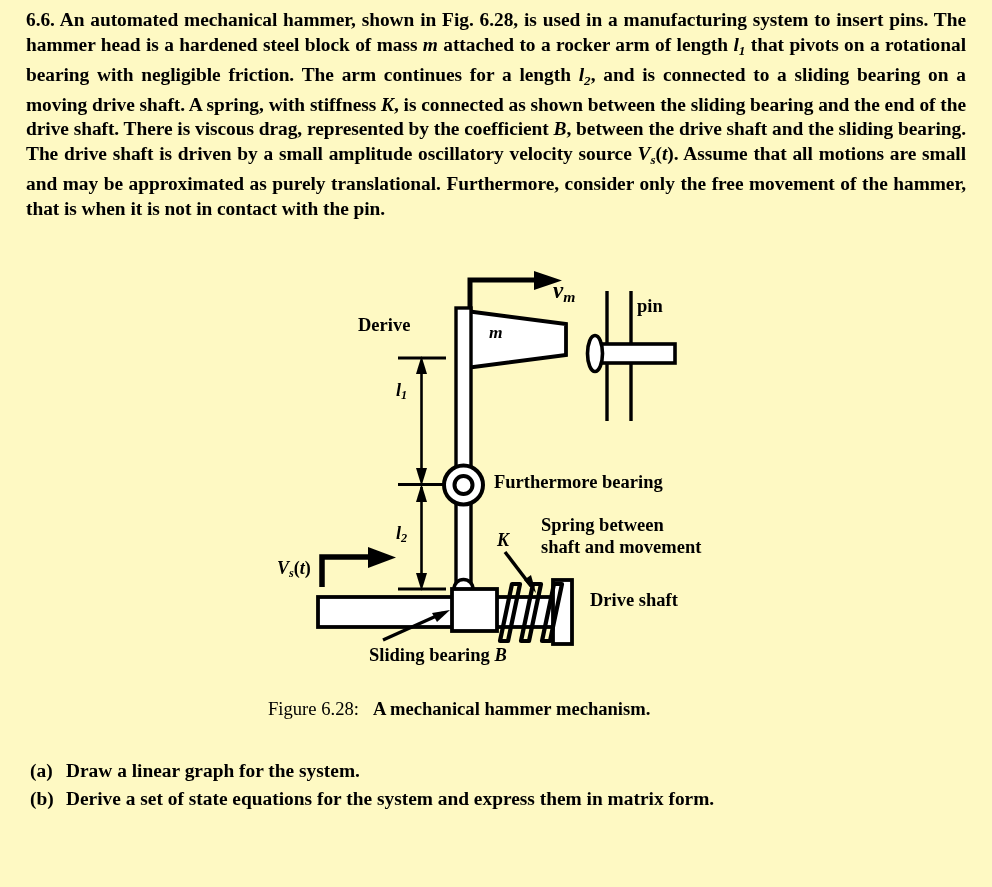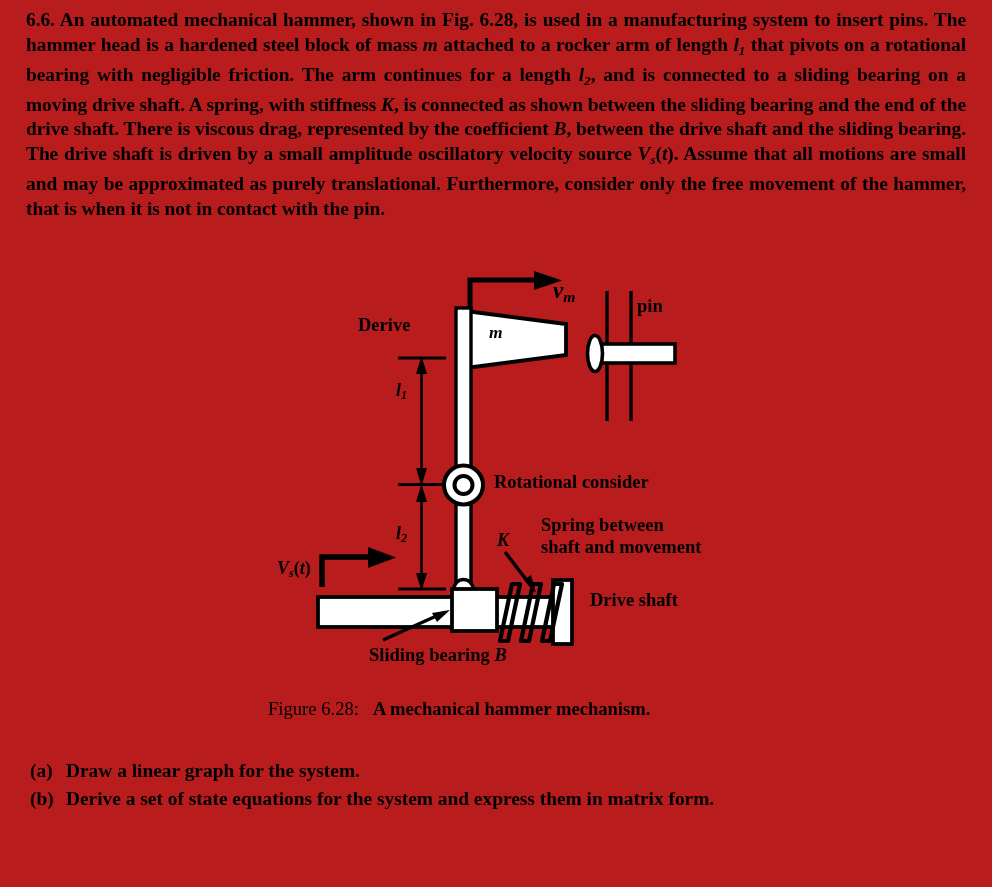--- a/index.html
+++ b/index.html
@@ -14,21 +14,21 @@
     font-family: "Liberation Serif", "DejaVu Serif", serif;
     color: #000000;
     overflow: hidden;
   }
 
   .page {
     position: absolute;
     top: 0; left: 0;
     width: 992px;
     height: 887px;
-    background: #b91c1c;
+    background: #fef9c3;
   }
 
   
   #problem-statement {
     position: absolute;
     left: 26px;
     top: 8px;
     width: 940px;
     font-size: 19.4px;
     line-height: 24.5px;
@@ -225,21 +225,21 @@
       <g>
         <line x1="383" y1="385" x2="443" y2="358" stroke="#000" stroke-width="3.4"></line>
         <polygon points="450,355 432,358 437,367" fill="#000"></polygon>
       </g>
     </svg>
 
     <div class="fig-label" id="label-hammer">Derive</div>
 
     <div class="fig-label" id="label-pin">pin</div>
 
-    <div class="fig-label" id="label-rotational-bearing">Rotational consider</div>
+    <div class="fig-label" id="label-rotational-bearing">Furthermore bearing</div>
 
     <div class="fig-label" id="label-spring-note">
       <div>Spring between</div>
       <div>shaft and movement</div>
     </div>
 
     <div class="fig-label" id="label-drive-shaft">Drive shaft</div>
 
     <div class="fig-label" id="label-sliding-bearing">
       <span>Sliding bearing&nbsp;</span><span class="it">B</span>

